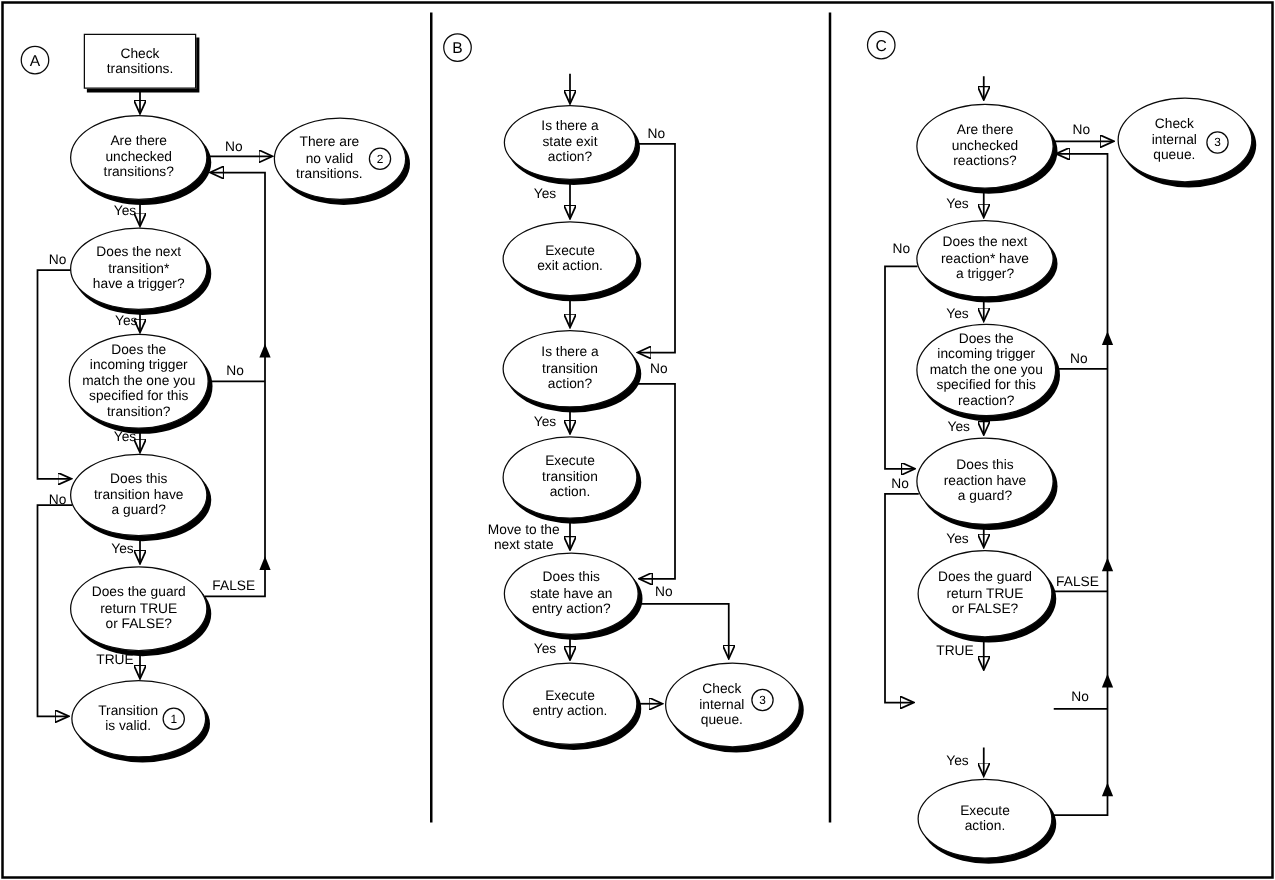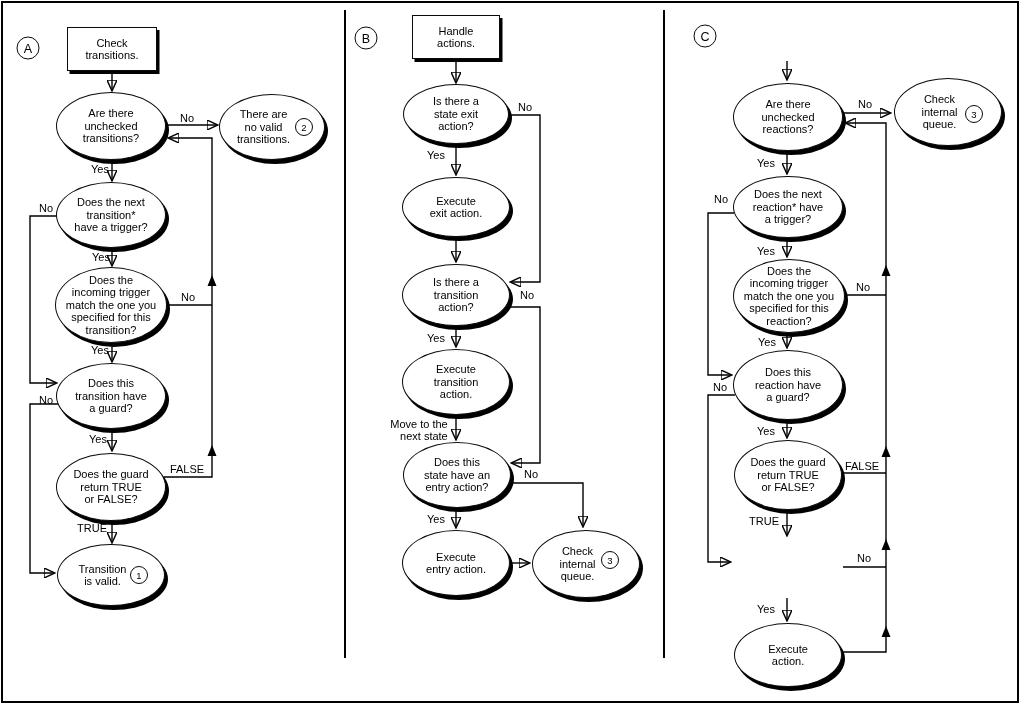--- a/index.html
+++ b/index.html
@@ -15,21 +15,21 @@
   .ell{border:1.7px solid #0a0a0a;border-radius:50%;box-shadow:3px 4px 0 0 #000;}
   .rectnode{border:1.7px solid #0a0a0a;box-shadow:2.5px 3px 0 0 #000;}
   .haspad{padding-right:17px;}
   .pletter{position:absolute;width:21px;height:21px;border:1.4px solid #0a0a0a;border-radius:50%;
            display:flex;align-items:center;justify-content:center;font-size:12.5px;
            transform:translate(-50%,-50%);background:#fff;}
   .badge{position:absolute;width:16px;height:16px;border:1.3px solid #0a0a0a;border-radius:50%;
          display:flex;align-items:center;justify-content:center;font-size:9.5px;
          transform:translate(-50%,-50%);background:#fff;z-index:3;}
   .elabel{position:absolute;font-size:11px;transform:translate(-50%,-50%);white-space:nowrap;z-index:2;}
-  .note{position:absolute;font-size:11px;line-height:12px;text-align:right;
+  .note{position:absolute;font-size:11px;line-height:12px;text-align:center;
         transform:translate(-50%,-50%);z-index:2;}
 </style>
 </head>
 <body>
 
 <div class="canvas">
 
   <svg class="wires" xmlns="http://www.w3.org/2000/svg">
     <defs>
       <marker id="ah" markerUnits="userSpaceOnUse" markerWidth="12" markerHeight="10" refX="10" refY="5" orient="auto">
@@ -117,23 +117,20 @@
   <span class="elabel" style="left:46px;top:208px">No</span>
   <span class="elabel" style="left:101px;top:257px">Yes</span>
   <span class="elabel" style="left:188px;top:297px">No</span>
   <span class="elabel" style="left:100px;top:350px">Yes</span>
   <span class="elabel" style="left:46px;top:400px">No</span>
   <span class="elabel" style="left:98px;top:439px">Yes</span>
   <span class="elabel" style="left:187px;top:469px">FALSE</span>
   <span class="elabel" style="left:92px;top:528px">TRUE</span>
 
   <div class="pletter" style="left:366px;top:38px">B</div>
-  <div class="node rectnode" style="left:412px;top:15px;width:88px;height:44px">
-      <span>Handle<br>actions.</span>
-    </div>
   <div class="node ell" style="left:403px;top:84px;width:106px;height:60px">
       <span>Is there a<br>state exit<br>action?</span>
     </div>
   <div class="node ell" style="left:402px;top:177px;width:108px;height:60px">
       <span>Execute<br>exit action.</span>
     </div>
   <div class="node ell" style="left:402px;top:264px;width:108px;height:62px">
       <span>Is there a<br>transition<br>action?</span>
     </div>
   <div class="node ell" style="left:402px;top:349px;width:108px;height:66px">

